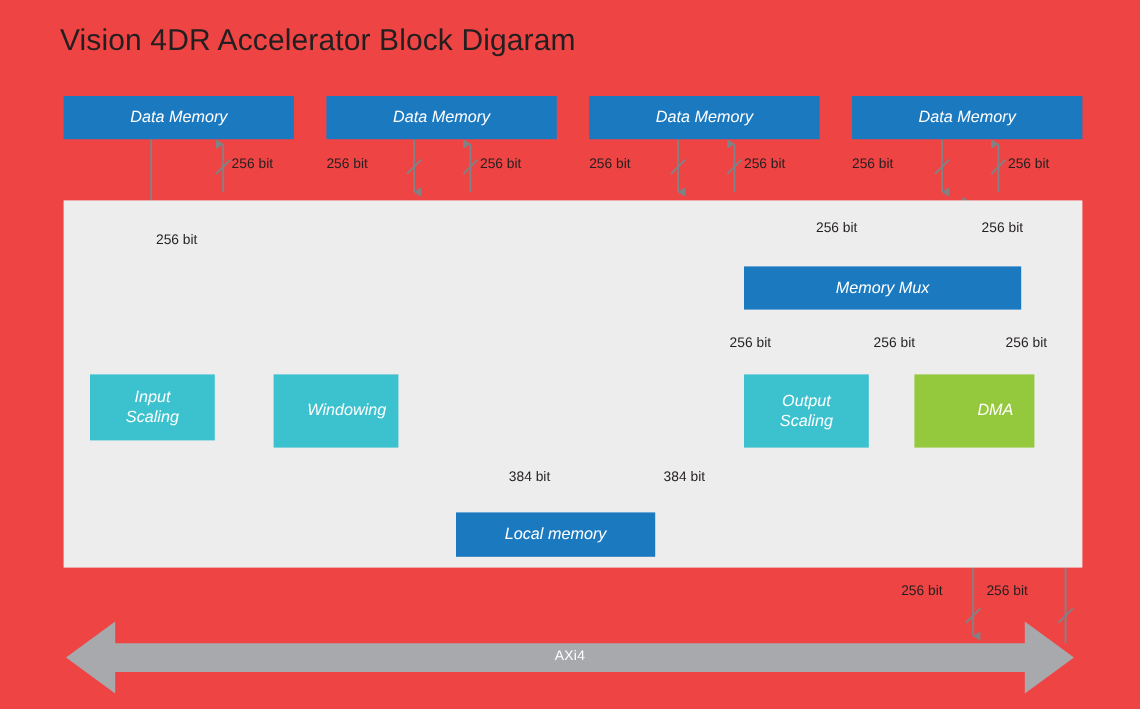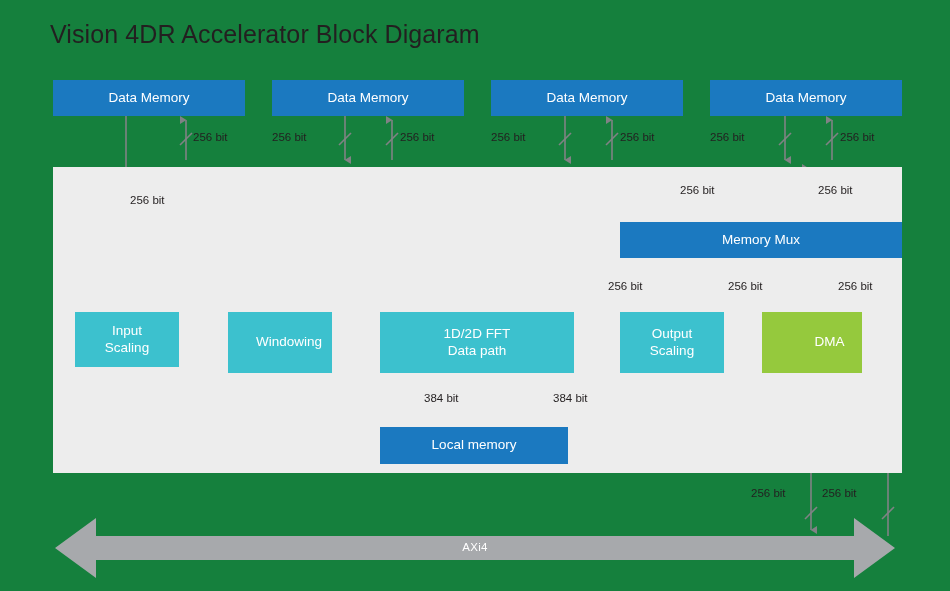--- a/index.html
+++ b/index.html
@@ -9,21 +9,21 @@
     background: #ffffff;
   }
   body {
     font-family: "Liberation Sans", sans-serif;
     -webkit-font-smoothing: antialiased;
   }
   #stage {
     position: relative;
     width: 950px;
     height: 591px;
-    background: #15803d;
+    background: #ef4444;
     overflow: hidden;
   }
   #diagram-svg {
     position: absolute;
     left: 0;
     top: 0;
     width: 950px;
     height: 591px;
   }
   .page-title {
@@ -40,20 +40,21 @@
     position: absolute;
     box-sizing: border-box;
     display: flex;
     align-items: center;
     justify-content: center;
     text-align: center;
     color: #ffffff;
     line-height: 1.25;
     font-size: 13.5px;
     z-index: 4;
+    font-style: italic;
   }
   .block.blue   { background: #1b79c0; }
   .block.teal   { background: #3cc1ce; }
   .block.green  { background: #95c93d; padding-left: 35px; }
   .block .blabel { white-space: pre-line; display: block; }
   
   .panel {
     position: absolute;
     left: 53px;
     top: 167px;
@@ -181,43 +182,39 @@
   <div class="block blue" style="left:272px; top:80px; width:192px; height:36px;">
     <span class="blabel">Data Memory</span>
   </div>
   <div class="block blue" style="left:491px; top:80px; width:192px; height:36px;">
     <span class="blabel">Data Memory</span>
   </div>
   <div class="block blue" style="left:710px; top:80px; width:192px; height:36px;">
     <span class="blabel">Data Memory</span>
   </div>
 
-  <div class="block blue" style="left:620px; top:222px; width:282px; height:36px;">
+  <div class="block blue" style="left:620px; top:222px; width:231px; height:36px;">
     <span class="blabel">Memory Mux</span>
   </div>
 
   <div class="block teal" style="left:75px;  top:312px; width:104px; height:55px;">
     <span class="blabel">Input
 Scaling</span>
   </div>
   <div class="block teal" style="left:228px; top:312px; width:104px; height:61px;padding-left:18px;">
     <span class="blabel">Windowing</span>
   </div>
-  <div class="block teal" style="left:380px; top:312px; width:194px; height:61px;">
-    <span class="blabel">1D/2D FFT
-Data path</span>
-  </div>
   <div class="block teal" style="left:620px; top:312px; width:104px; height:61px;">
     <span class="blabel">Output
 Scaling</span>
   </div>
   <div class="block green" style="left:762px; top:312px; width:100px; height:61px;">
     <span class="blabel">DMA</span>
   </div>
-  <div class="block blue" style="left:380px; top:427px; width:188px; height:37px;">
+  <div class="block blue" style="left:380px; top:427px; width:166px; height:37px;">
     <span class="blabel">Local memory</span>
   </div>
 
   <div class="bitlabel" style="left:193px; top:131px;">256 bit</div>
   <div class="bitlabel" style="left:272px; top:131px;">256 bit</div>
   <div class="bitlabel" style="left:400px; top:131px;">256 bit</div>
   <div class="bitlabel" style="left:491px; top:131px;">256 bit</div>
   <div class="bitlabel" style="left:620px; top:131px;">256 bit</div>
   <div class="bitlabel" style="left:710px; top:131px;">256 bit</div>
   <div class="bitlabel" style="left:840px; top:131px;">256 bit</div>

